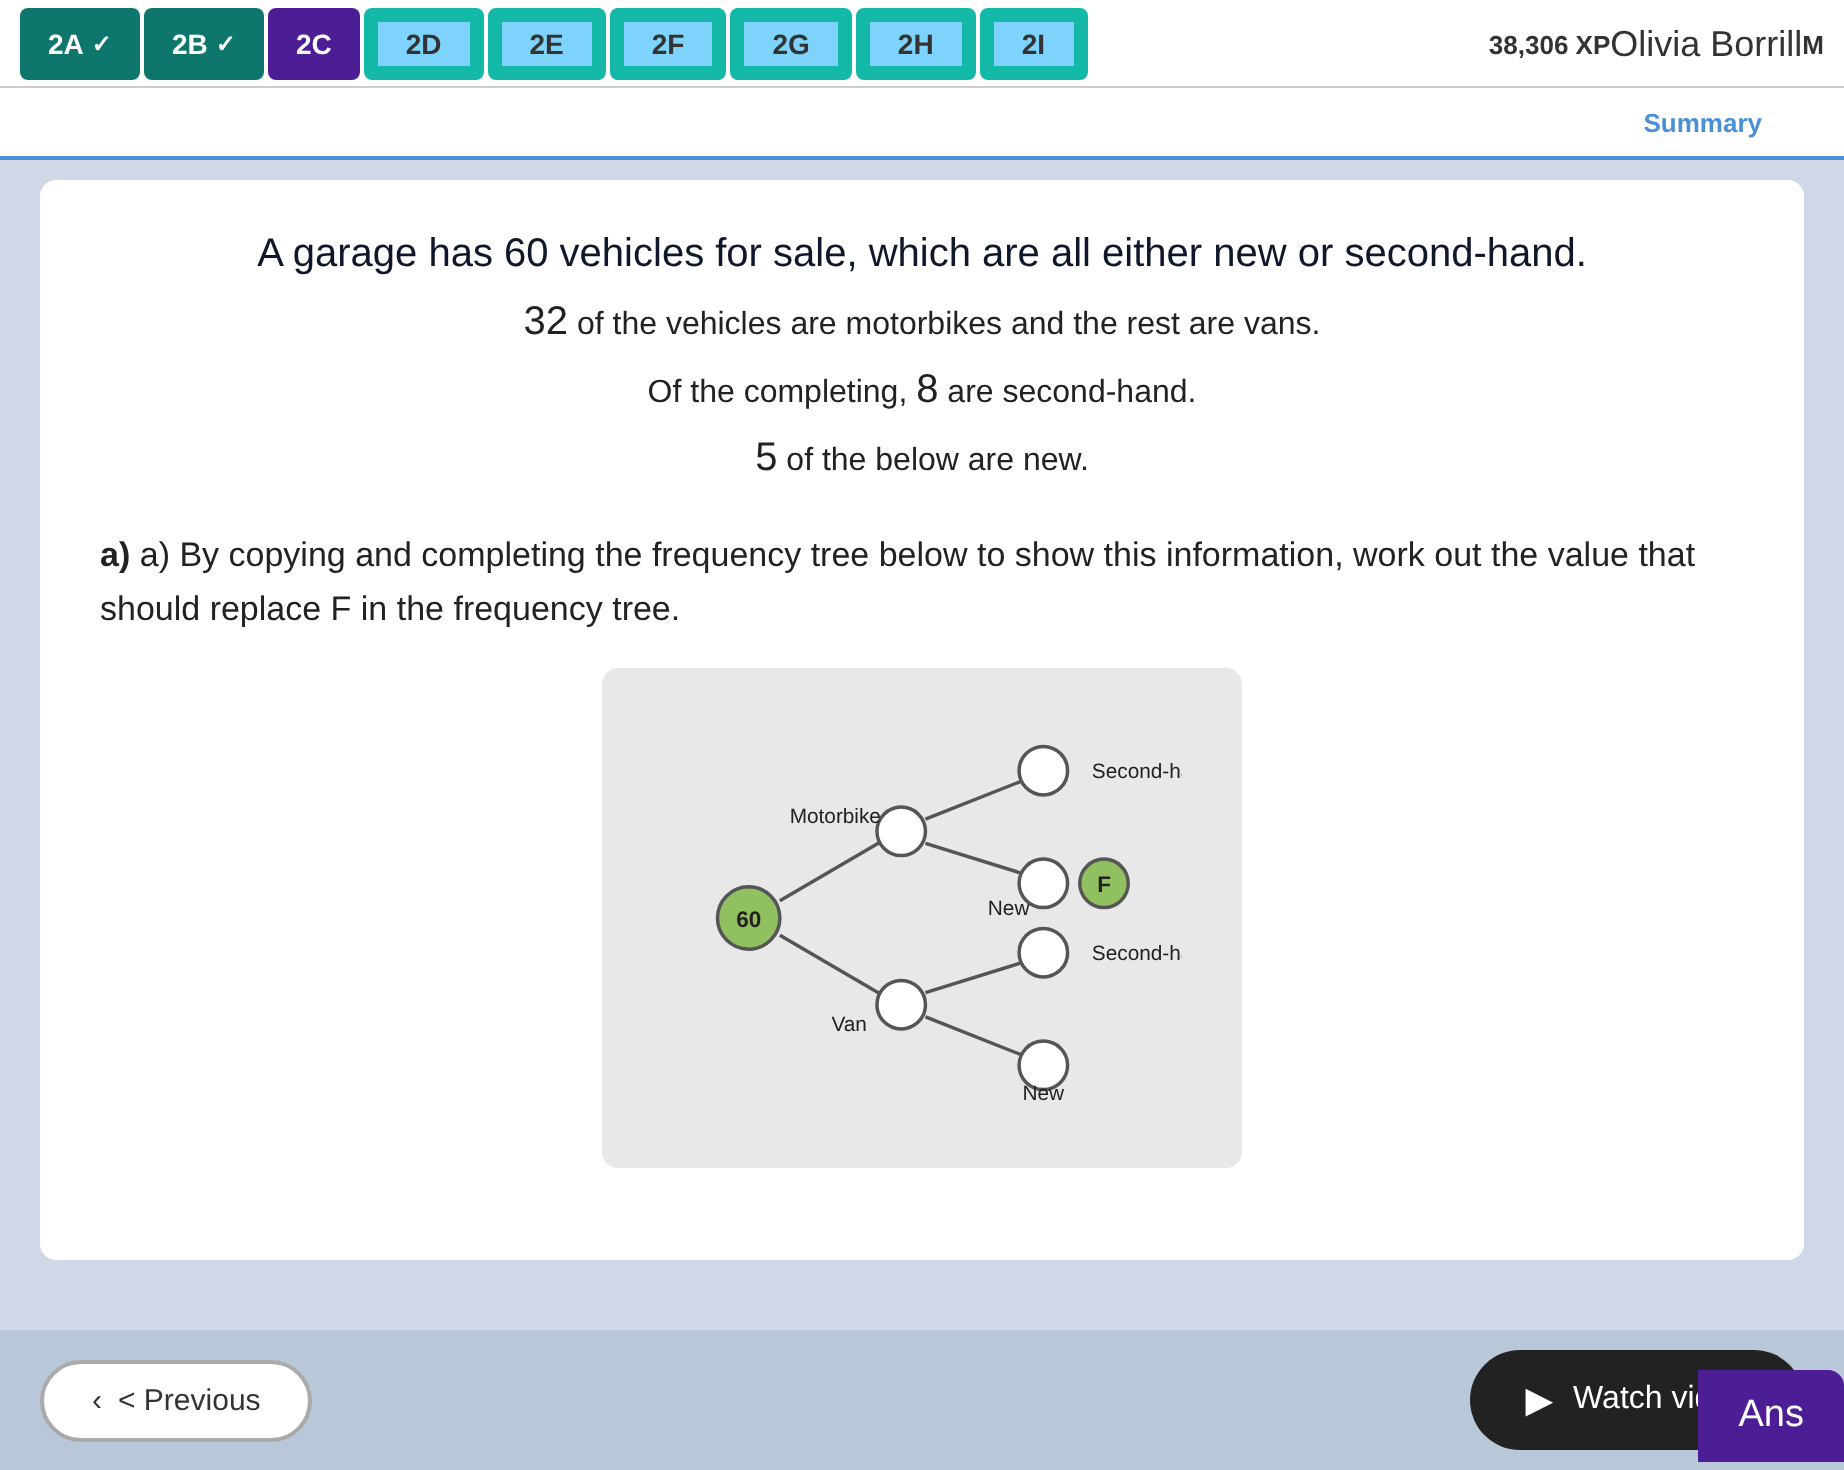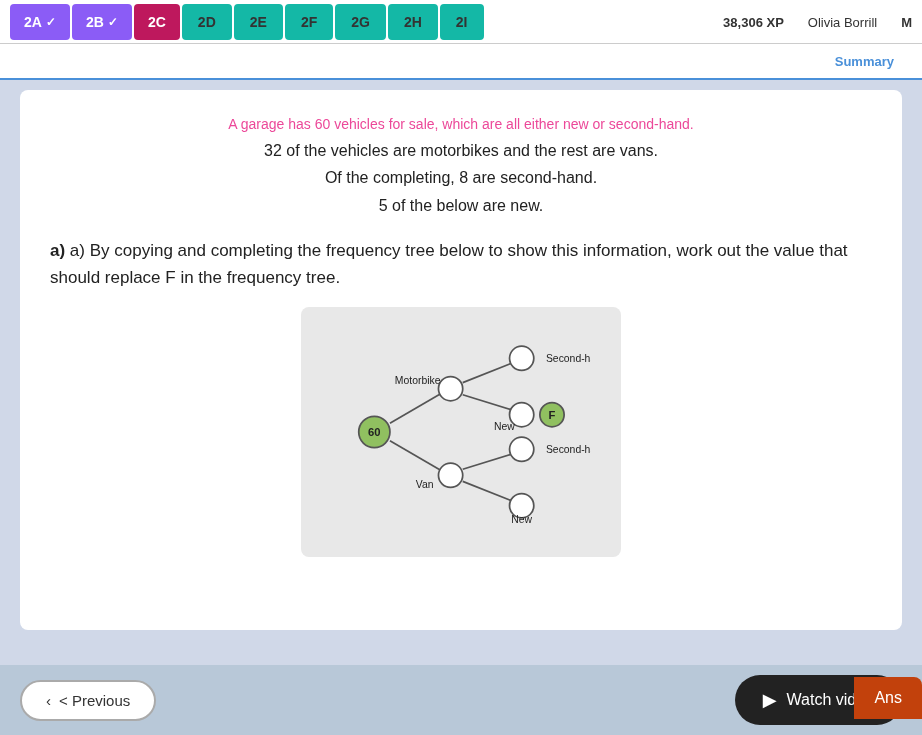--- a/index.html
+++ b/index.html
@@ -22,72 +22,72 @@
       border-bottom: 1px solid #ccc;
       position: relative;
     }
     .top-bar-right {
       position: absolute;
       right: 10px;
       top: 0;
       height: 44px;
       display: flex;
       align-items: center;
-      gap: 24px;
+      gap: 0;
       font-size: 13px;
       color: #333;
     }
     .xp-label {
       font-weight: bold;
       color: #333;
       font-size: 13px;
     }
     .user-name {
       color: #333;
-      font-size: 13px;
+      font-size: 18px;
       text-align: center;
     }
 
     .nav-tab {
       display: flex;
       align-items: center;
       justify-content: center;
       padding: 4px 14px;
       height: 36px;
       border-radius: 4px;
       font-size: 14px;
       font-weight: 600;
       cursor: pointer;
       margin-right: 2px;
     }
     .nav-tab.checked {
-      background: #8b5cf6;
+      background: #0f766e;
       color: white;
     }
     .nav-tab.active {
-      background: #be185d;
+      background: #4c1d95;
       color: white;
     }
     .nav-tab.inactive {
-      background: #14b8a6;
-      color: #333;
-      border: 2px solid #14b8a6;
+      background: #7dd3fc;
+      color: #333;
+      border: 7px solid #14b8a6;
     }
     .check-icon {
       margin-left: 4px;
       font-size: 12px;
     }
 
     
     .nav-row2 {
       background: white;
       display: flex;
       align-items: center;
       height: 36px;
-      padding: 0 14px;
+      padding: 0 27px;
       border-bottom: 2px solid #4a90d9;
       gap: 4px;
     }
     .summary-tab {
       margin-left: auto;
       padding: 4px 14px;
       font-size: 13px;
       cursor: pointer;
       color: #4a90d9;
       font-weight: 600;
@@ -104,21 +104,21 @@
     }
 
     .question-text {
       font-size: 16px;
       color: #222;
       line-height: 1.7;
       text-align: center;
       margin-bottom: 18px;
     }
     .question-text .big-num {
-      font-size: 16px;
+      font-size: 20px;
       font-weight: normal;
     }
 
     .part-label {
       font-size: 17px;
       color: #222;
       margin-bottom: 8px;
       line-height: 1.6;
     }
 
@@ -178,29 +178,29 @@
       border-radius: 28px;
       padding: 14px 28px;
       font-size: 16px;
       cursor: pointer;
       display: flex;
       align-items: center;
       gap: 10px;
     }
 
     .ans-button {
-      background: #c2410c;
+      background: #4c1d95;
       color: white;
       border: none;
       border-radius: 0 8px 0 0;
       padding: 12px 20px;
-      font-size: 16px;
+      font-size: 19px;
       cursor: pointer;
       position: absolute;
-      bottom: 16px;
+      bottom: 4px;
       right: 0;
     }
 
     .node-circle {
       fill: white;
       stroke: #555;
       stroke-width: 2;
     }
     .node-circle-green {
       fill: #90c060;
@@ -255,21 +255,21 @@
     <span style="font-weight:bold;cursor:pointer;">M</span>
   </div>
 </div>
 
 <div class="nav-row2">
   <div class="summary-tab">Summary</div>
 </div>
 
 <div class="main-content">
   <div class="question-text">
-    <span style="font-size:14px; color:#ec4899;">A garage has 60 vehicles for sale, which are all either new or second-hand.</span><br>
+    <span style="font-size:20px; color:#0f172a;">A garage has 60 vehicles for sale, which are all either new or second-hand.</span><br>
     <span class="big-num">32</span>
     <span> of the vehicles are motorbikes and the rest are vans.</span><br>
     <span>Of the completing, </span>
     <span class="big-num">8</span>
     <span> are second-hand.</span><br>
     <span class="big-num">5</span>
     <span> of the below are new.</span>
   </div>
 
   <div class="part-label">

